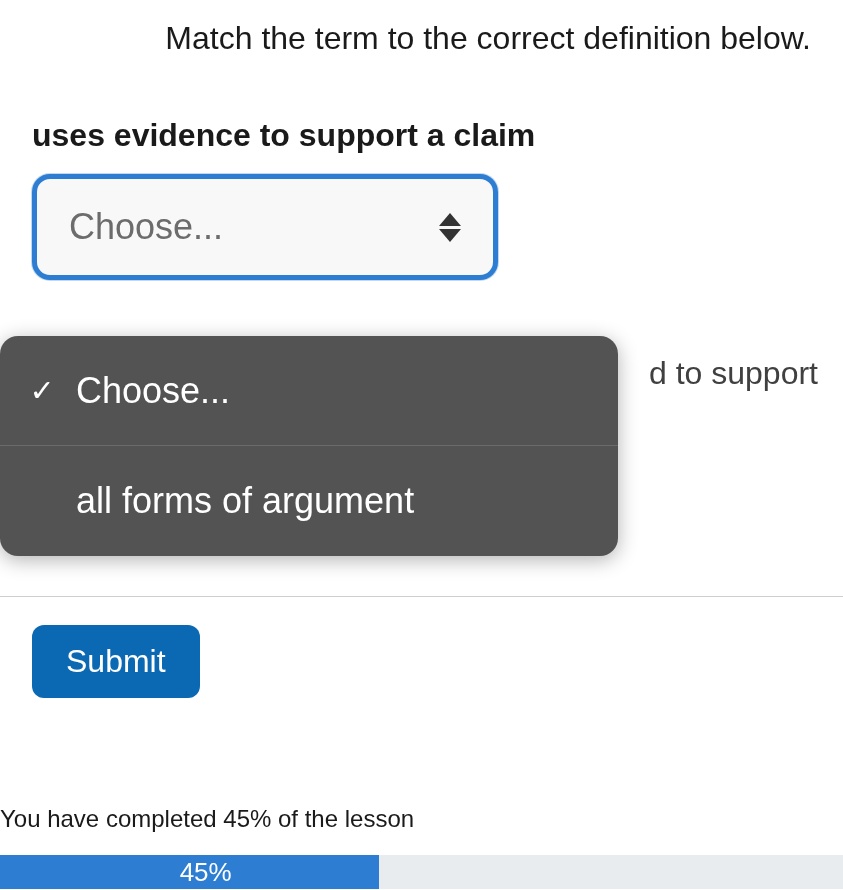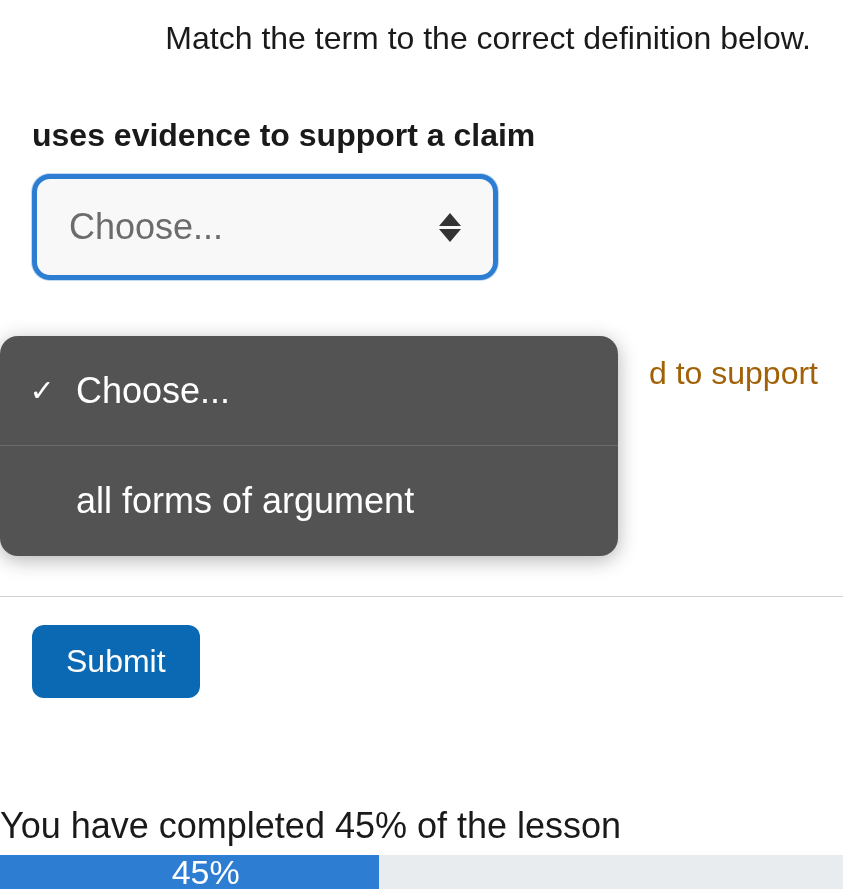--- a/index.html
+++ b/index.html
@@ -105,21 +105,21 @@
     }
     .dropdown-item .spacer {
       width: 52px;
       display: inline-block;
     }
     .hidden-text {
       position: absolute;
       right: 25px;
       top: 355px;
       font-size: 32px;
-      color: #a16207;
+      color: #404040;
       z-index: 1;
     }
     .divider {
       position: absolute;
       top: 596px;
       left: 0;
       right: 0;
       height: 1px;
       background: #cfcfcf;
       z-index: 1;
@@ -135,40 +135,40 @@
       border: none;
       border-radius: 12px;
       cursor: pointer;
       z-index: 1;
       font-weight: 400;
     }
     .progress-text {
       position: absolute;
       top: 805px;
       left: 0;
-      font-size: 36px;
+      font-size: 24px;
       color: #1a1a1a;
       padding: 0 0 0 0;
     }
     .progress-bar {
       position: absolute;
       top: 855px;
       left: 0;
       width: 843px;
       height: 34px;
       background: #e9ecef;
     }
     .progress-fill {
       height: 100%;
       background: #2d7dd2;
       display: flex;
       align-items: center;
       justify-content: center;
       color: #ffffff;
-      font-size: 34px;
+      font-size: 26px;
       padding-left: 32px;
     }
   </style>
 </head>
 <body>
 
 <div class="question-title">Match the term to the correct definition below.</div>
 
 <div class="prompt-label">uses evidence to support a claim</div>
 

